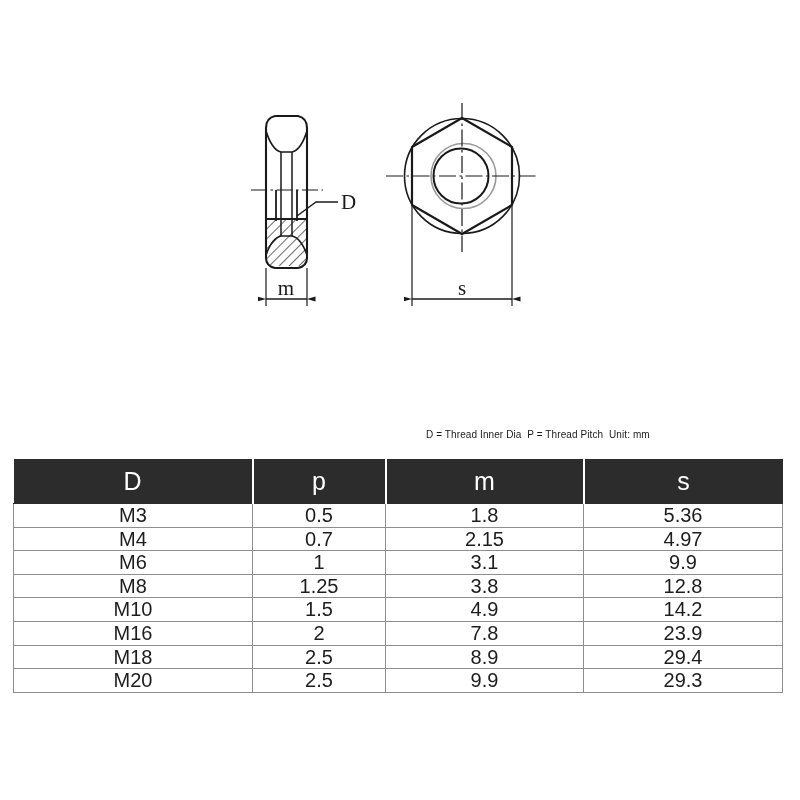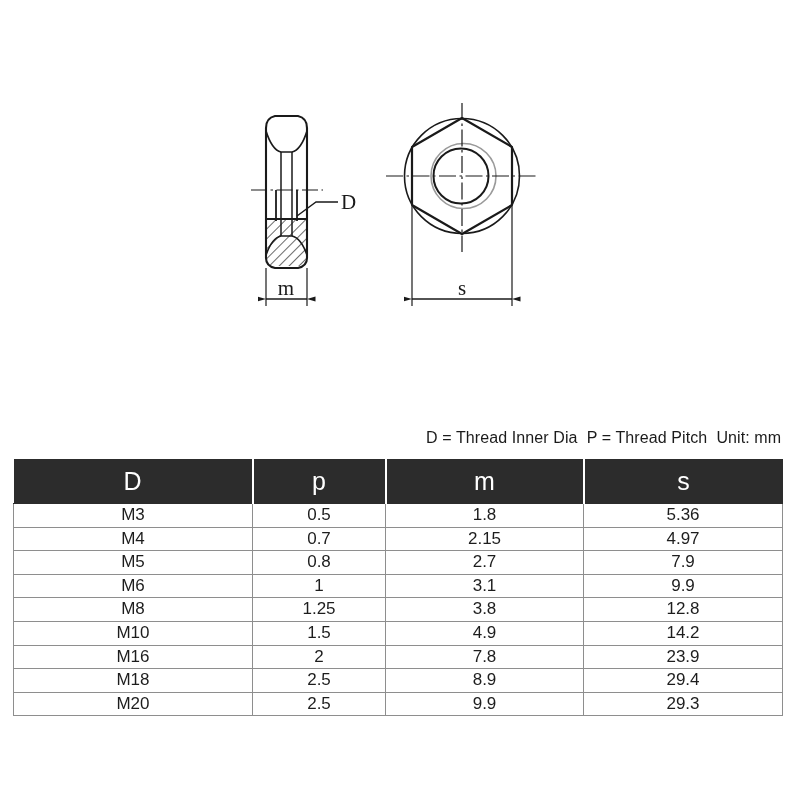--- a/index.html
+++ b/index.html
@@ -28,21 +28,21 @@
     position: absolute;
     left: 0;
     top: 0;
   }
 
   
   #legend-note {
     position: absolute;
     left: 426px;
     top: 429px;
-    font-size: 16px;
+    font-size: 10px;
     font-family: "Liberation Sans", sans-serif;
     color: #1b1b1b;
     white-space: pre;
     letter-spacing: 0.1px;
   }
 
   
   #spec-table-wrap {
     position: absolute;
     left: 13px;
@@ -73,21 +73,21 @@
     border-top: 1px solid #2c2c2c;
     border-bottom: 1px solid #2c2c2c;
   }
   table.spec-table thead th:last-child { border-right: none; }
 
   table.spec-table tbody td {
     height: 22.6px;
     line-height: 22.6px;
     padding: 0;
     text-align: center;
-    font-size: 17px;
+    font-size: 20px;
     font-family: "Liberation Sans", sans-serif;
     color: #1d1d1d;
     border: 1px solid #8e8e8e;
     background: #ffffff;
     overflow: hidden;
     white-space: nowrap;
   }
   table.spec-table tbody tr td:first-child { border-left: 1px solid #8e8e8e; }
 </style>
 </head>
@@ -189,26 +189,20 @@
           <td>1.8</td>
           <td>5.36</td>
         </tr>
         <tr>
           <td>M4</td>
           <td>0.7</td>
           <td>2.15</td>
           <td>4.97</td>
         </tr>
         <tr>
-          <td>M5</td>
-          <td>0.8</td>
-          <td>2.7</td>
-          <td>7.9</td>
-        </tr>
-        <tr>
           <td>M6</td>
           <td>1</td>
           <td>3.1</td>
           <td>9.9</td>
         </tr>
         <tr>
           <td>M8</td>
           <td>1.25</td>
           <td>3.8</td>
           <td>12.8</td>

